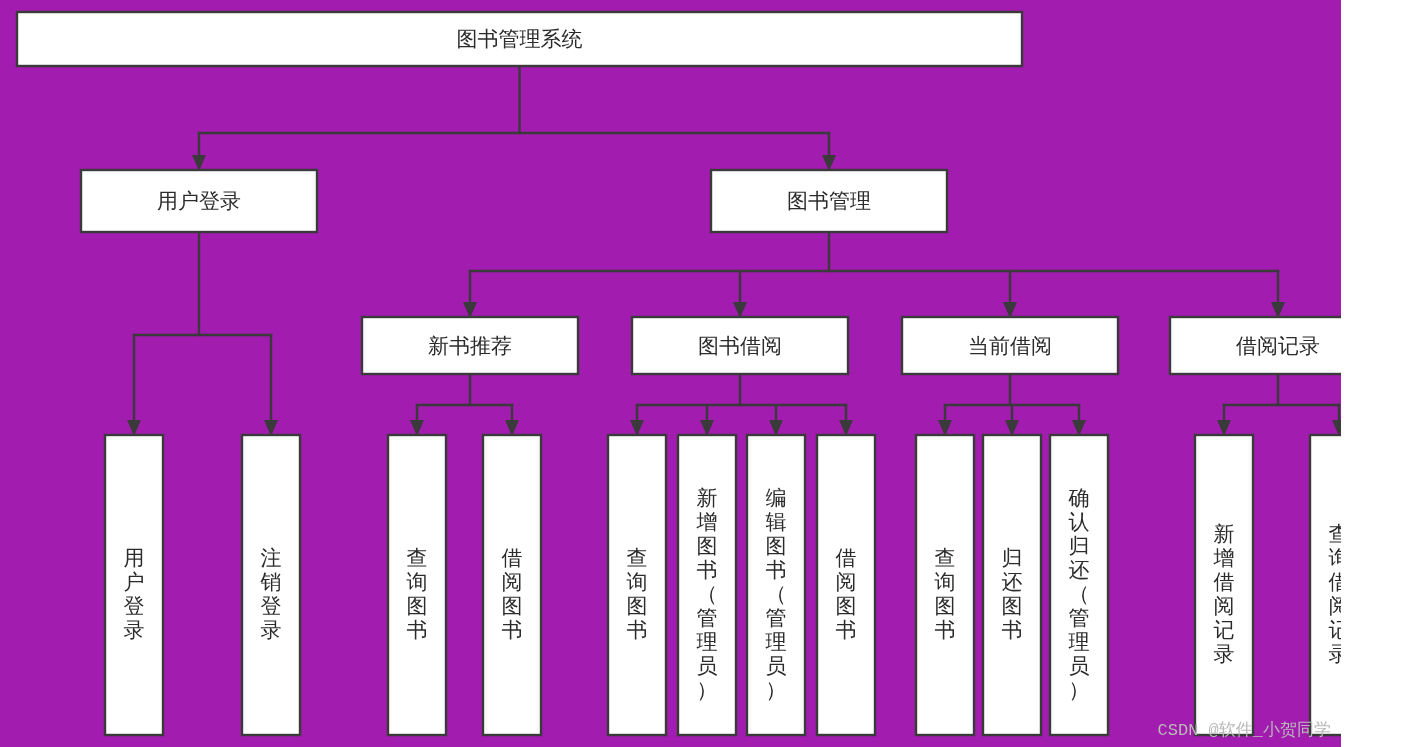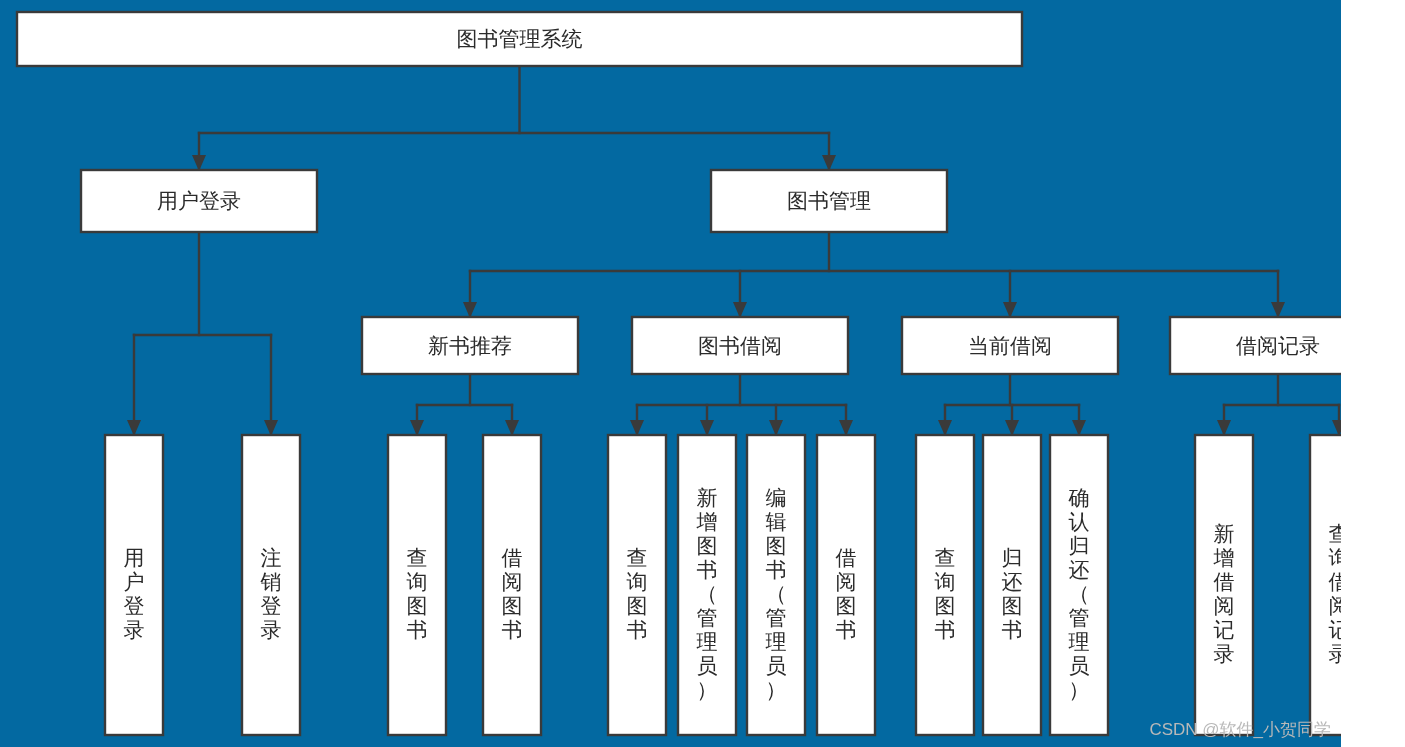--- a/index.html
+++ b/index.html
@@ -7,21 +7,21 @@
     padding: 0;
     background: #ffffff;
   }
   body {
     font-family: "DejaVu Sans", "Liberation Sans", sans-serif;
   }
   #canvas {
     position: relative;
     width: 1341px;
     height: 747px;
-    background: #0369a1;
+    background: #a21caf;
     overflow: hidden;
   }
   #diagram-svg {
     position: absolute;
     left: 0;
     top: 0;
     width: 1405px;
     height: 747px;
   }
   .node-rect {
@@ -44,21 +44,21 @@
     font-family: "DejaVu Sans", "Liberation Sans", sans-serif;
     font-size: 21px;
     fill: #2b2b2b;
     text-anchor: middle;
     dominant-baseline: middle;
   }
   .watermark {
     position: absolute;
     right: 10px;
     bottom: 6px;
-    font-family: Liberation Sans, sans-serif;
+    font-family: Liberation Mono, monospace;
     font-size: 17px;
     color: #b9b9b9;
     white-space: nowrap;
     pointer-events: none;
     margin-top: 13px;
   }
 </style>
 </head>
 <body>
 

